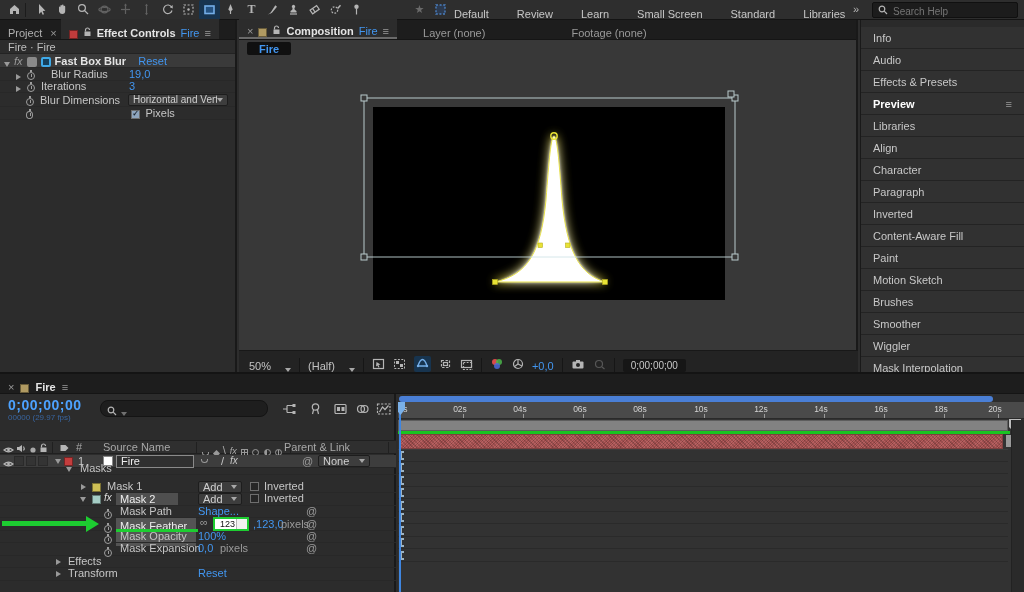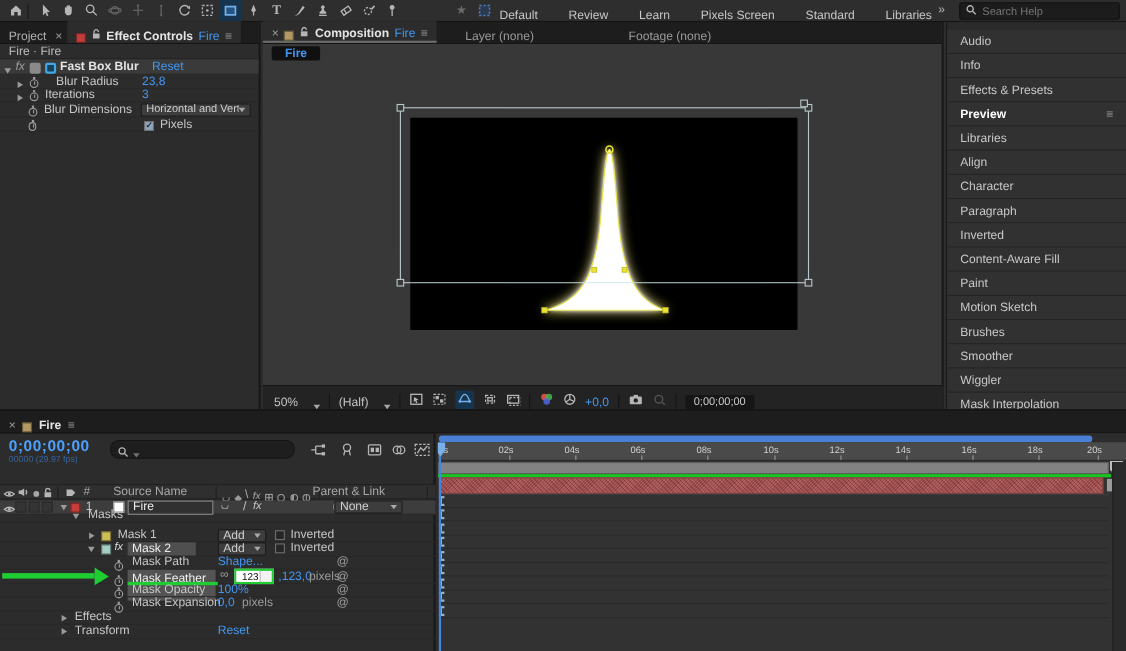--- a/index.html
+++ b/index.html
@@ -149,21 +149,21 @@
     <span class="toolslot" style="margin-left:42px;color:#6a6a6a;font-size:11px">★</span>
     <span class="toolslot">
         <svg width="13" height="13">
           <rect x="2" y="2" width="9" height="9" fill="rgba(40,80,140,.35)" stroke="#4a7fc0" stroke-width="1.4" stroke-dasharray="2 1.6"></rect>
         </svg>
       </span>
     <div class="abs r" style="left:440px;top:0;height:20px;gap:0">
       <span style="padding:0 14px">Default</span>
       <span style="padding:0 14px">Review</span>
       <span style="padding:0 14px">Learn</span>
-      <span style="padding:0 14px">Pixels Screen</span>
+      <span style="padding:0 14px">Small Screen</span>
       <span style="padding:0 14px">Standard</span>
       <span style="padding:0 14px">Libraries</span>
     </div>
     <span class="abs" style="left:853px;top:3px;color:#b5b5b5">»</span>
     <div class="abs r" style="left:872px;top:2px;width:146px;height:16px;background:#1c1c1c;border:1px solid #101010;border-radius:2px;padding:0 5px;gap:5px">
       <span><svg class="tico" width="10" height="10">
             <circle cx="4" cy="4" r="2.8"></circle>
             <line x1="6.2" y1="6.2" x2="9" y2="9"></line>
           </svg></span>
       <input style="background: none; border: none; outline: none; color: rgb(154, 154, 154); font-size: 10px; width: 110px; font-family: &quot;Liberation Sans&quot;, sans-serif;" placeholder="Search Help">
@@ -191,21 +191,21 @@
       <span class="dim" style="font-style:italic">fx</span>
       <span style="width:10px;height:10px;background:#8a8a8a;border-radius:2px"></span>
       <span style="width:10px;height:10px;border:2px solid #3fa9e8;border-radius:2px;background:#16405c"></span>
       <span class="bold">Fast Box Blur</span>
       <span class="blue" style="margin-left:auto;margin-right:64px">Reset</span>
     </div>
     <div class="r rowsep" style="height:12.5px;padding:0 4px">
       <span class="tw-r" style="margin-left:12px"></span>
       <span class="stopwatch" style="margin-left:6px"></span>
       <span style="margin-left:16px">Blur Radius</span>
-      <span class="blue abs" style="left:129px">23,8</span>
+      <span class="blue abs" style="left:129px">19,0</span>
     </div>
     <div class="r rowsep" style="height:12.5px;padding:0 4px">
       <span class="tw-r" style="margin-left:12px"></span>
       <span class="stopwatch" style="margin-left:6px"></span>
       <span style="margin-left:6px">Iterations</span>
       <span class="blue abs" style="left:129px">3</span>
     </div>
     <div class="r rowsep" style="height:13.5px;padding:0 4px;position:relative">
       <span class="stopwatch" style="margin-left:22px"></span>
       <span style="margin-left:6px">Blur Dimensions</span>
@@ -330,24 +330,24 @@
             <line x1="9" y1="9" x2="11.5" y2="11"></line>
           </svg></span>
       <span style="width:1px;height:14px;background:#161616"></span>
       <span class="r" style="background:#161616;border-radius:2px;padding:1px 8px;color:#c8c8c8;font-size:10px">0;00;00;00</span>
     </div>
   </div>
 
   <div class="abs" style="left:860px;top:20px;width:164px;height:352px;background:#2a2a2a;border-left:1px solid #191919">
     <div style="height:7px"></div>
     <div class="sidebar-item">
+        <span>Info</span>
+      </div>
+    <div class="sidebar-item">
         <span>Audio</span>
-      </div>
-    <div class="sidebar-item">
-        <span>Info</span>
       </div>
     <div class="sidebar-item">
         <span>Effects &amp; Presets</span>
       </div>
     <div class="sidebar-item" style="color:#fff;font-weight:bold">
         <span>Preview</span>
         <span class="dim" style="margin-left:auto;font-weight:normal">≡</span>
       </div>
     <div class="sidebar-item">
         <span>Libraries</span>
@@ -477,21 +477,21 @@
         <span class="abs" style="left:38px;top:1px;width:10px;height:10px;background:#343434;border:1px solid #2a2a2a"></span>
         <span class="abs tw-d" style="left:55px;top:4px"></span>
         <span class="abs chip" style="left:64px;top:2px;background:#c33d3d"></span>
         <span class="abs" style="left:78px;top:0">1</span>
         <span class="abs" style="left:103px;top:1px;width:10px;height:10px;background:#fff;border:1px solid #888"></span>
         <span class="abs r" style="left:116px;top:0;width:78px;height:13px;background:#303030;border:1px solid #8a8a8a;padding:0 4px;color:#eee">Fire</span>
         <span class="abs mi mi-shy" style="left:199px;top:4px"></span>
         <span class="abs" style="left:221px;top:0">/</span>
         <span class="abs" style="left:230px;top:0;font-style:italic;font-size:10px">fx</span>
         <span class="abs dim" style="left:302px;top:0">@</span>
-        <div class="ddbox abs" style="left:304px;top:0;width:62px">
+        <div class="ddbox abs" style="left:318px;top:0;width:52px">
           <span>None</span>
             <span class="caret"></span>
         </div>
       </div>
 
       <div class="abs r rowsep" style="left:0;top:69px;width:396px;height:12px">
         <span class="tw-d abs" style="left:66px;top:4px"></span>
         <span class="abs" style="left:80px;top:-1px">Masks</span>
       </div>
       <div class="abs r rowsep" style="left:0;top:87px;width:396px;height:12px">

